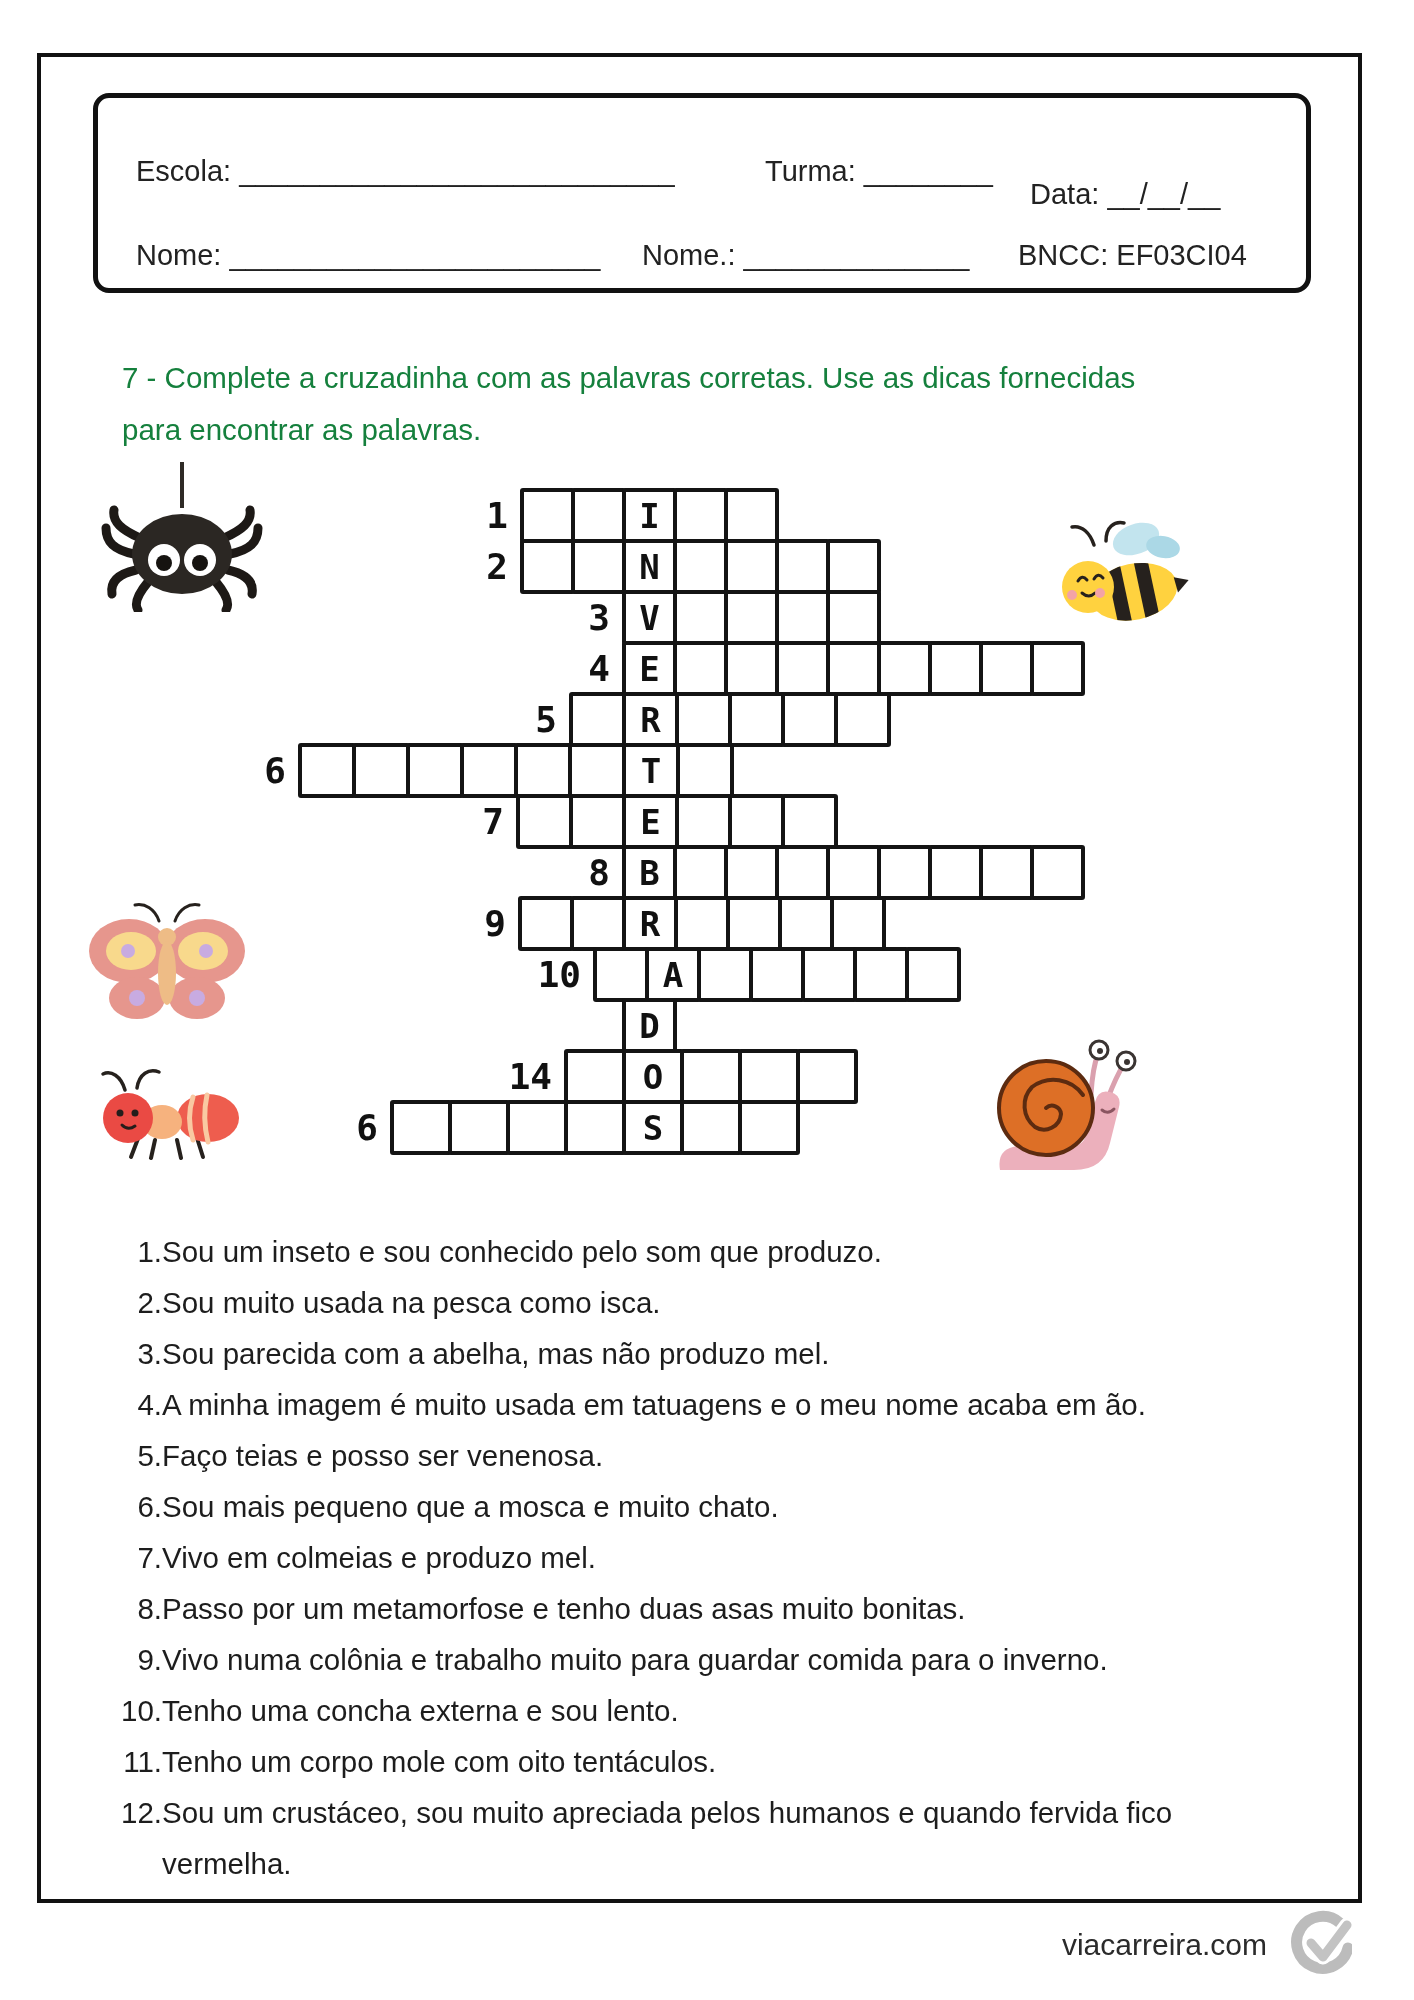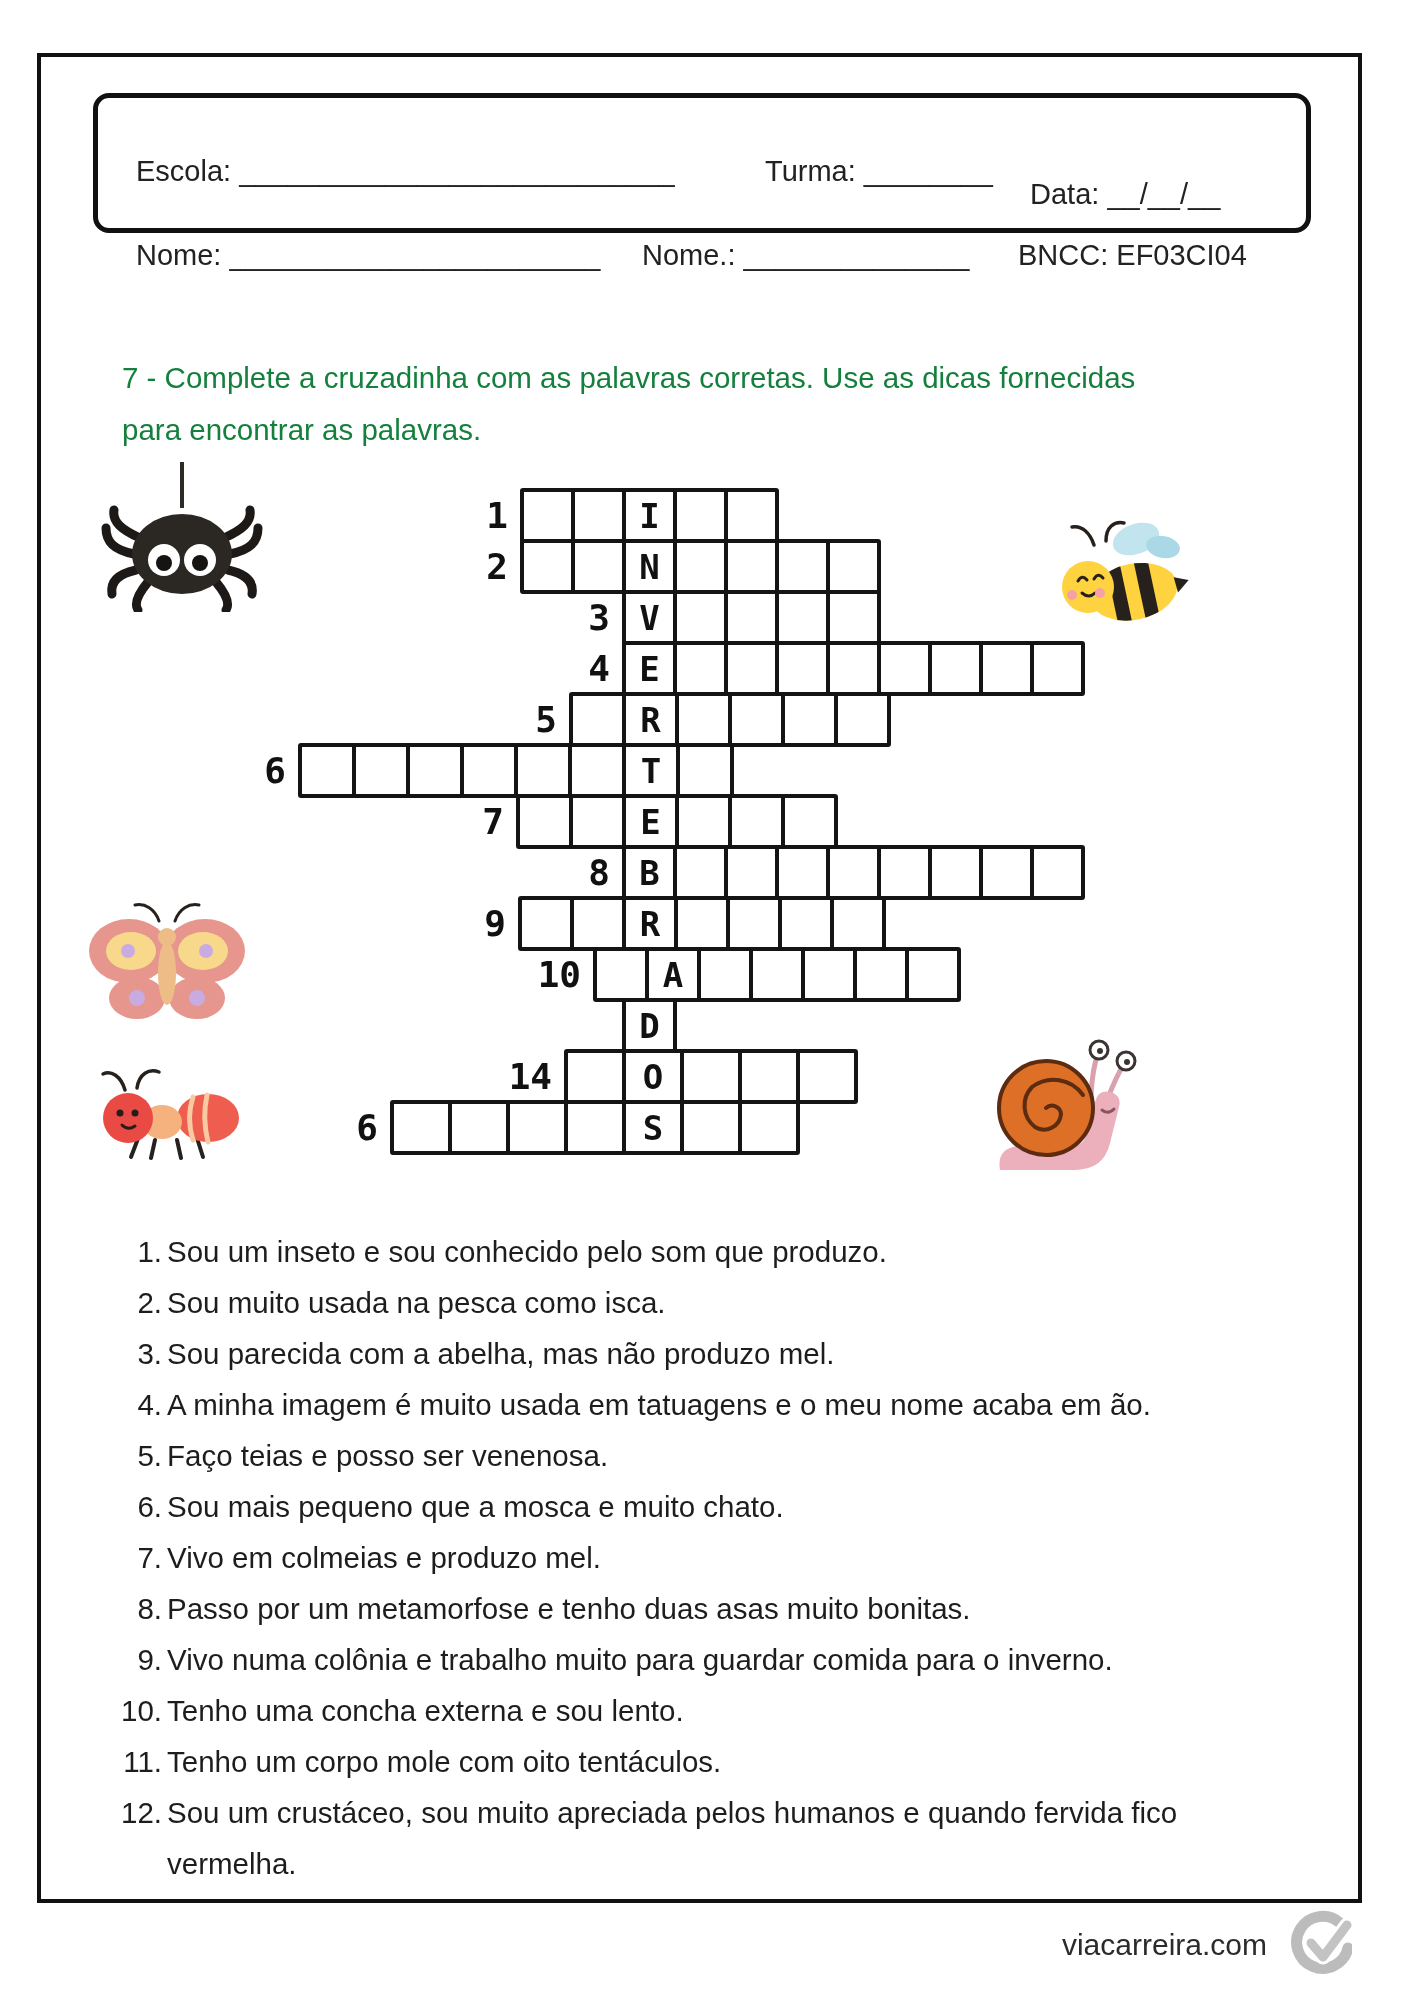--- a/index.html
+++ b/index.html
@@ -1,42 +1,42 @@
 <!DOCTYPE html>
 <html><head>
 <meta charset="utf-8">
 <style>
   html,body{margin:0;padding:0;background:#ffffff;}
   .page{position:relative;width:1414px;height:2000px;background:#fff;overflow:hidden;
         font-family:"Liberation Sans",sans-serif;color:#1e1e1e;}
   .outer-border{position:absolute;left:37px;top:53px;width:1325px;height:1850px;
         border:4px solid #111;box-sizing:border-box;}
   
-  .header-box{position:absolute;left:93px;top:93px;width:1218px;height:140px;
+  .header-box{position:absolute;left:93px;top:93px;width:1218px;height:200px;
         border:5px solid #111;border-radius:16px;box-sizing:border-box;background:#fff;text-align:center;}
   .hline{position:absolute;left:0;width:100%;height:42px;font-size:29px;white-space:nowrap;color:#222;}
   .hitem{position:absolute;top:0;}
   .blank{letter-spacing:0px;color:#222;}
   
   .question{position:absolute;left:122px;top:352px;width:1160px;font-size:29.5px;line-height:52px;color:#15803d;}
   
   .cw-row{position:absolute;display:flex;align-items:stretch;height:55px;}
   .cw-num{width:92px;margin-right:12px;text-align:right;flex:none;
         font-family:"DejaVu Sans Mono","Liberation Mono",monospace;font-weight:700;
         font-size:36px;line-height:55px;color:#111;}
   .cw-cells{display:flex;}
   .cw-cell{height:55px;border:4px solid #141414;box-sizing:border-box;background:#fff;
         border-radius:3px;display:flex;align-items:center;justify-content:center;
         font-family:"DejaVu Sans Mono","Liberation Mono",monospace;font-weight:700;
         font-size:34px;color:#111;}
   
   .clues{position:absolute;left:100px;top:1226px;width:1250px;font-size:29.5px;color:#1d1d1d;}
   .clue{display:flex;align-items:flex-start;}
   .clue-num{width:62px;text-align:right;flex:none;line-height:51px;}
-  .clue-text{margin-left:5px;width:1080px;line-height:51px;}
+  .clue-text{width:1080px;line-height:51px;}
   
   .footer-site{position:absolute;left:967px;top:1928px;width:300px;text-align:right;
         font-size:30px;color:#2b2b2b;}
   .illus{position:absolute;}
 </style>
 </head>
 <body>
 
 <div class="page">
 

